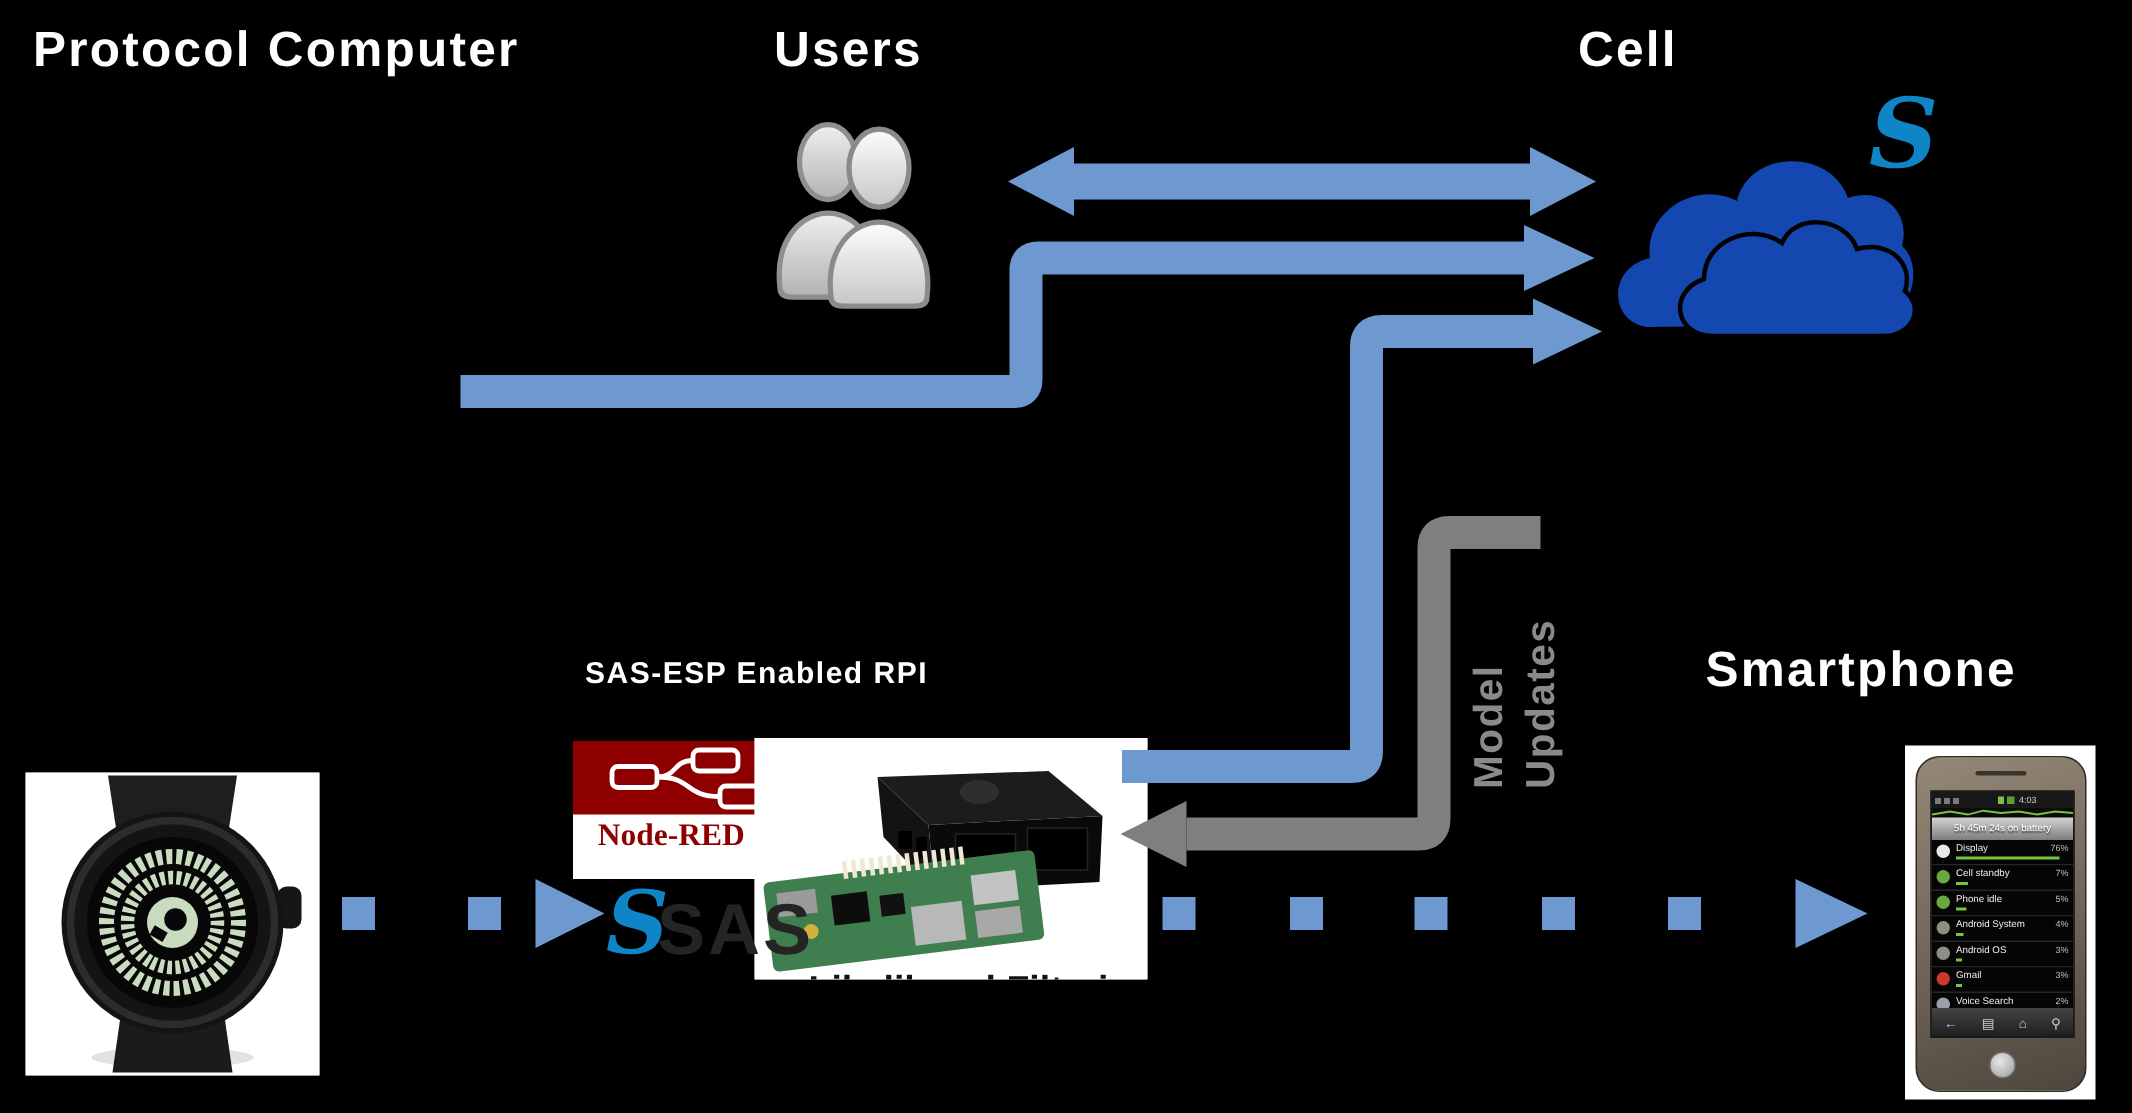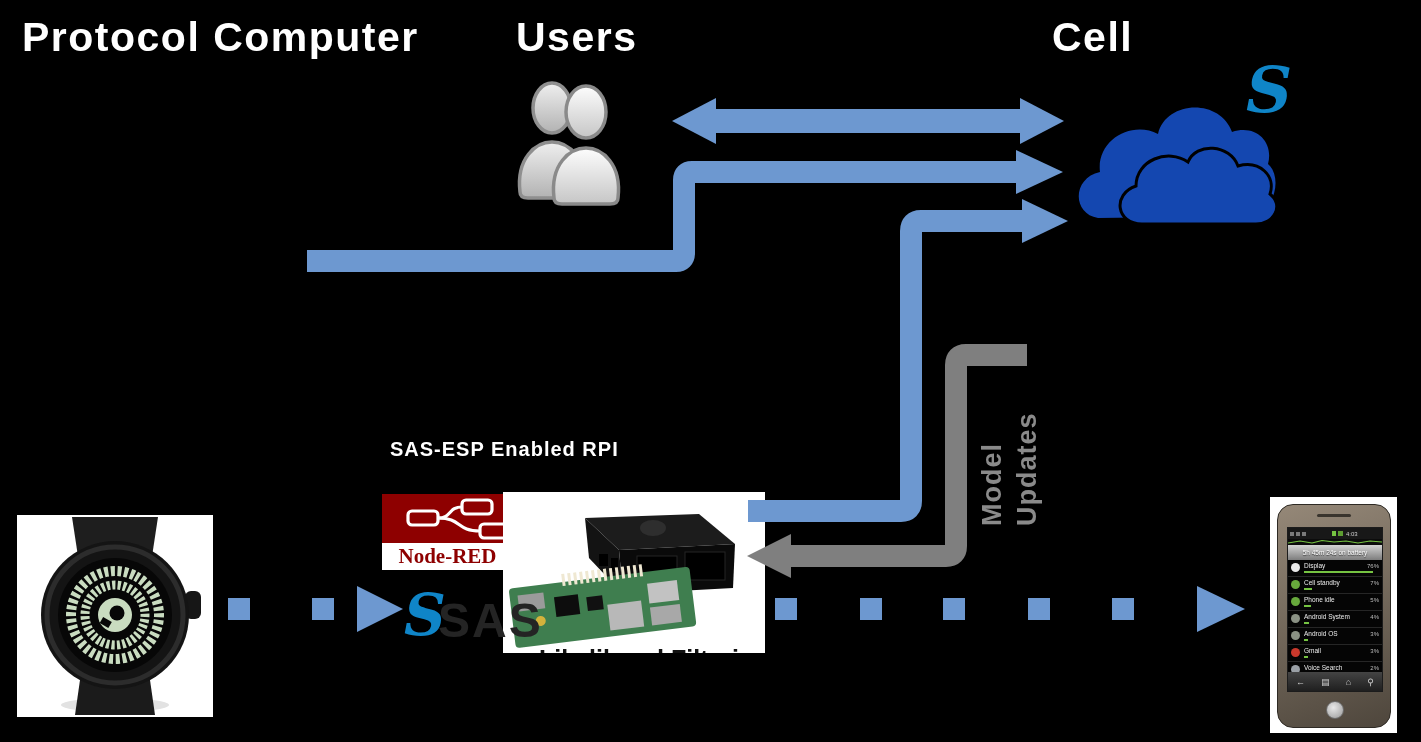--- a/index.html
+++ b/index.html
@@ -1,19 +1,19 @@
 <!DOCTYPE html>
 <html style="--bg: #000000; --label_white: #ffffff; --arrow_blue: #6d98d0; --pipe_gray: #7f7f7f; --cloud_blue: #1447b0; --sas_blue: #0f85c8; --node_red: #8e0000; --model_gray: #8a8a8a; --board_green: #3f7e4f; --bar_green: #76c442; --watch_green: #c9dcc0; --ghost_sas: #242424;"><head>
 <meta charset="utf-8">
 <style>
   html,body{margin:0;padding:0;background:#000;}
   #stage{position:relative;width:1421px;height:742px;background:var(--bg,#000);overflow:hidden;
          font-family:"Liberation Sans",sans-serif;}
   .abs{position:absolute;}
-  .dlabel{position:absolute;color:var(--label_white,#fff);font-weight:700;font-size:41px;
+  .dlabel{position:absolute;color:var(--label_white,#fff);font-weight:700;font-size:33px;
           letter-spacing:1.5px;white-space:nowrap;font-family:"Liberation Sans",sans-serif;}
   #lbl-protocol{left:22px;top:14px;}
   #lbl-users{left:516px;top:14px;}
   #lbl-cloud{left:1052px;top:14px;}
   #lbl-wearable{left:43px;top:427px;}
   #lbl-rpi{left:390px;top:438px;font-size:20px;letter-spacing:1px;}
   #lbl-smartphone{left:1137px;top:427px;}
 
   #users-icon{left:512px;top:74px;}
   #cloud-icon{left:1070px;top:88px;}
@@ -24,21 +24,21 @@
   #ghost-sas{position:absolute;left:438px;top:593px;font-size:48px;font-weight:700;
              letter-spacing:2px;color:var(--ghost_sas,#242424);z-index:4;}
 
   #model-updates{position:absolute;left:946px;top:421px;width:134px;height:76px;
       transform:rotate(-90deg);color:var(--model_gray,#8a8a8a);font-weight:700;font-size:27px;
       line-height:35px;letter-spacing:1px;text-align:left;}
 
   #overlay{position:absolute;left:0;top:0;z-index:5;}
 
   
-  #nodered{position:absolute;left:382px;top:494px;width:131px;height:76px;background:#fff;z-index:2;}
+  #nodered{position:absolute;left:382px;top:494px;width:131px;height:92px;background:#fff;z-index:2;}
   #nodered .nr-top{position:absolute;left:0;top:0;width:131px;height:49px;background:var(--node_red,#8e0000);}
   #nodered .nr-text{position:absolute;left:0;top:49px;width:131px;height:27px;display:flex;
       align-items:center;justify-content:center;color:var(--node_red,#8e0000);
       font-family:"Liberation Serif",serif;font-weight:700;font-size:21px;}
 
   
   #rpi-box{position:absolute;left:503px;top:492px;width:262px;height:161px;background:#fff;
            overflow:hidden;z-index:2;}
   #watch-box{position:absolute;left:17px;top:515px;width:196px;height:202px;background:#fff;z-index:2;}
 
@@ -73,20 +73,21 @@
 </style>
 </head>
 <body>
 
 <div id="stage">
 
   <div class="dlabel" id="lbl-protocol">Protocol Computer</div>
   <div class="dlabel" id="lbl-users">Users</div>
   <div class="dlabel" id="lbl-cloud">Cell</div>
   <div class="dlabel" id="lbl-rpi">SAS-ESP Enabled RPI</div>
+  <div class="dlabel" id="lbl-smartphone">Smartphone</div>
 
   <svg id="users-icon" class="abs" width="116" height="132" viewBox="0 0 116 132">
     <defs>
       <linearGradient id="pgrad" x1="0" y1="0" x2="0" y2="1">
         <stop offset="0" stop-color="#fdfdfd"></stop>
           <stop offset="1" stop-color="#c6c6c6"></stop>
       </linearGradient>
       <linearGradient id="pgrad2" x1="0" y1="0" x2="0" y2="1">
         <stop offset="0" stop-color="#efefef"></stop>
           <stop offset="1" stop-color="#b2b2b2"></stop>

